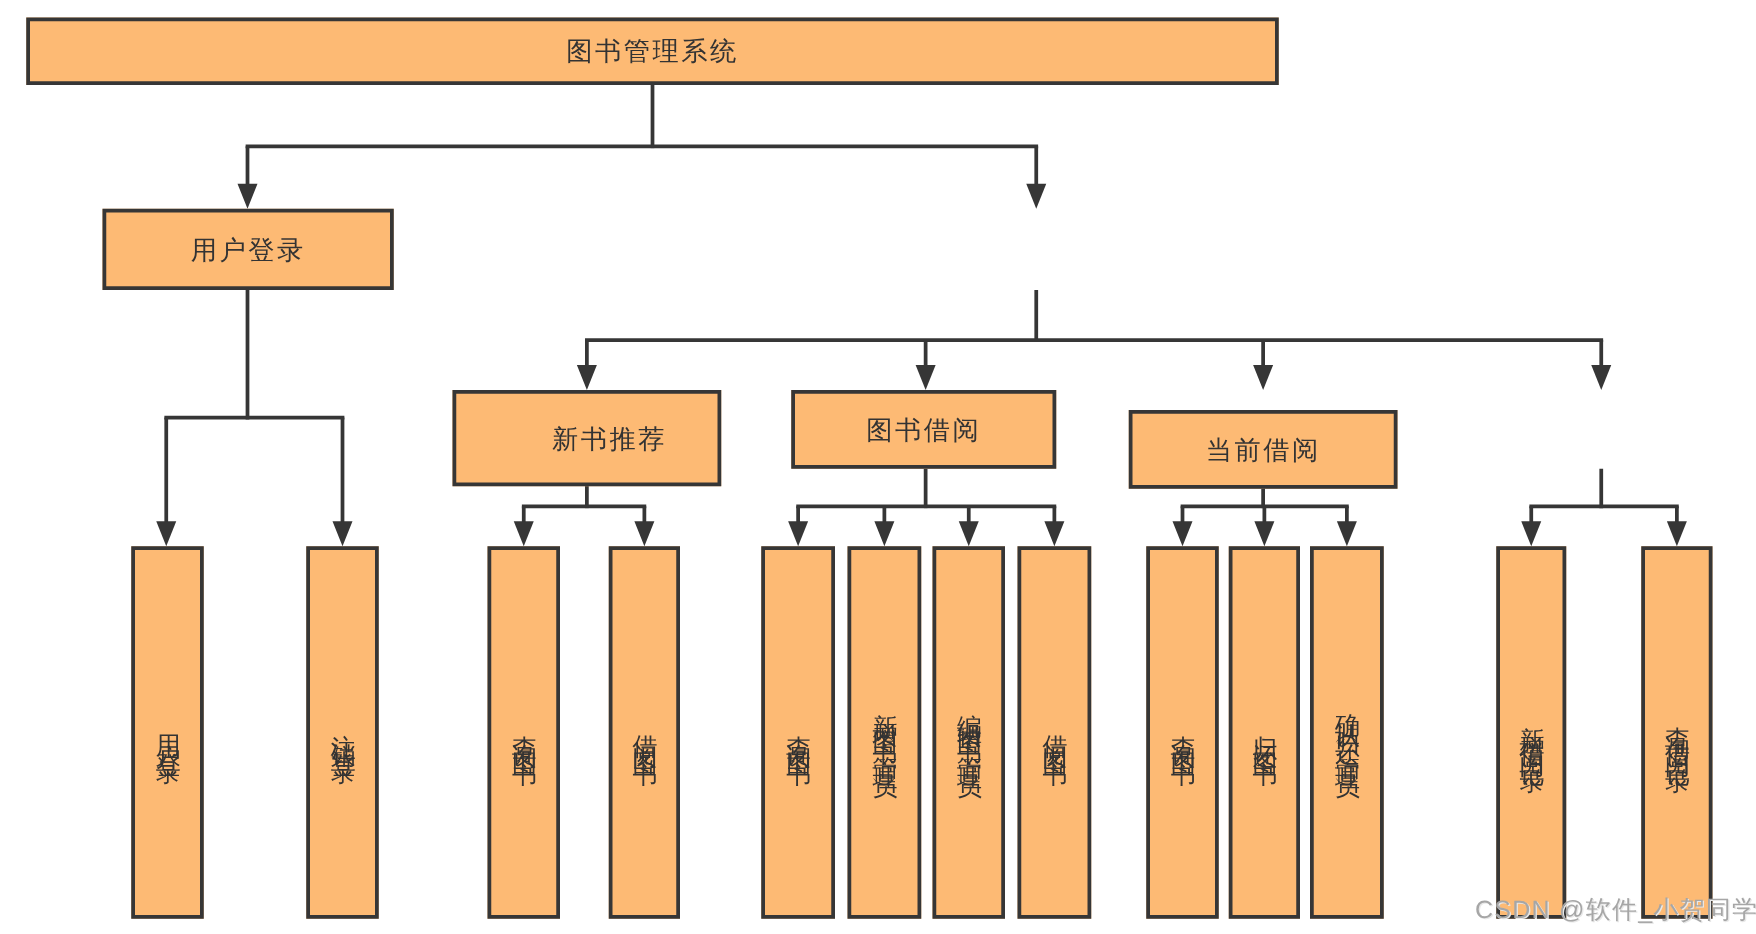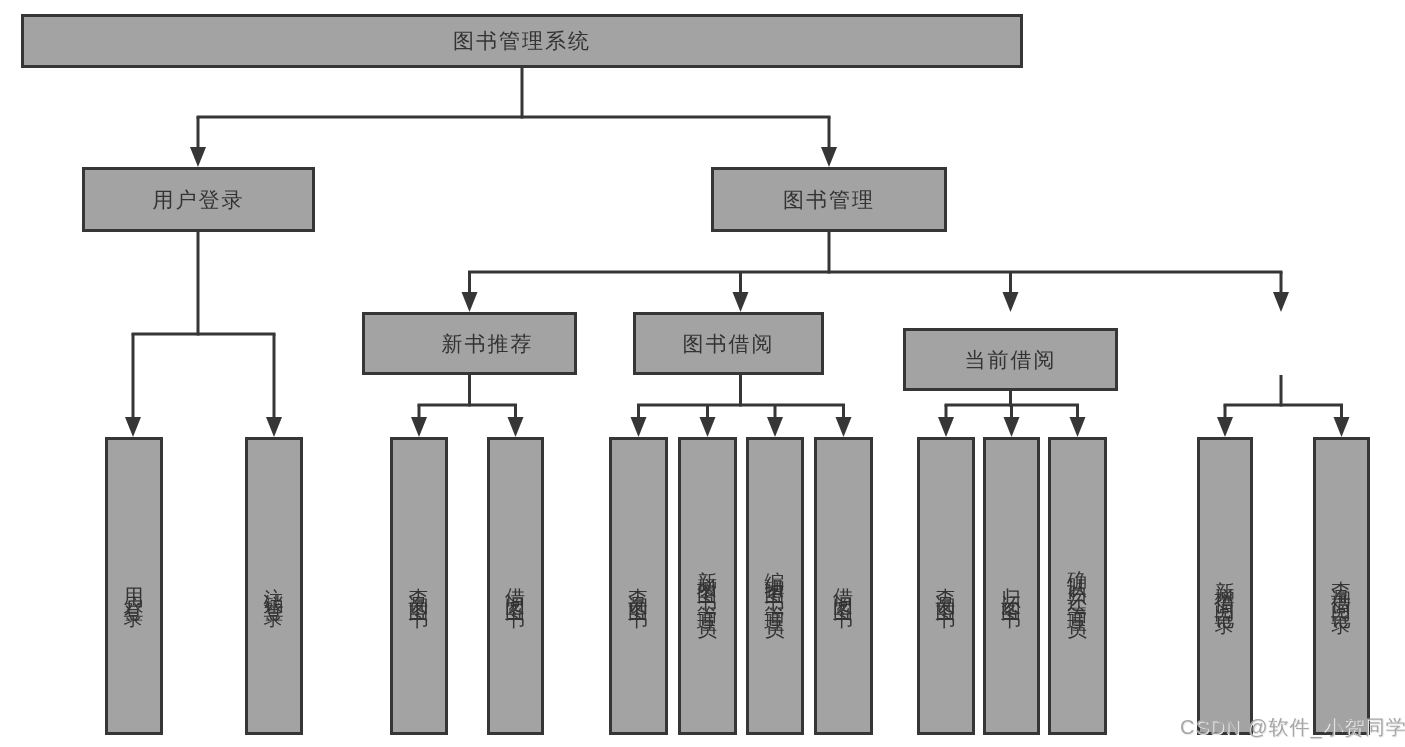--- a/index.html
+++ b/index.html
@@ -12,21 +12,21 @@
     overflow: hidden;
   }
   .connectors {
     position: absolute;
     left: 0; top: 0;
     width: 1405px; height: 747px;
     pointer-events: none;
   }
   .node {
     position: absolute;
-    background: #a3a3a3;
+    background: #fdba74;
     border: 3px solid #363636;
     box-sizing: border-box;
     display: flex;
     align-items: center;
     justify-content: center;
     color: #333333;
   }
   .hbox .label {
     font-size: 21px;
     letter-spacing: 2px;
@@ -118,28 +118,25 @@
     <polygon points="1333.5,417 1349.5,417 1341.5,437" fill="#363636" stroke="none"></polygon>
   </svg>
 
   <div class="node hbox" style="left:21px; top:14px; width:1002px; height:54px;">
     <span class="label">图书管理系统</span>
   </div>
 
   <div class="node hbox" style="left:82px; top:167px; width:233px; height:65px;">
     <span class="label">用户登录</span>
   </div>
-  <div class="node hbox" style="left:711px; top:167px; width:236px; height:65px;">
-    <span class="label">图书管理</span>
-  </div>
 
-  <div class="node hbox" style="left:362px; top:312px; width:215px; height:63px;padding-left:36px;">
+  <div class="node hbox" style="left:362px; top:312px; width:215px; height:77px;padding-left:36px;">
     <span class="label">新书推荐</span>
   </div>
-  <div class="node hbox" style="left:633px; top:312px; width:191px; height:63px;">
+  <div class="node hbox" style="left:633px; top:312px; width:212px; height:63px;">
     <span class="label">图书借阅</span>
   </div>
   <div class="node hbox" style="left:903px; top:328px; width:215px; height:63px;">
     <span class="label">当前借阅</span>
   </div>
 
   <div class="node vbox" style="left:105px; top:437px; width:58px; height:298px;">
     <span class="label">用户登录</span>
   </div>
   <div class="node vbox" style="left:245px; top:437px; width:58px; height:298px;">

